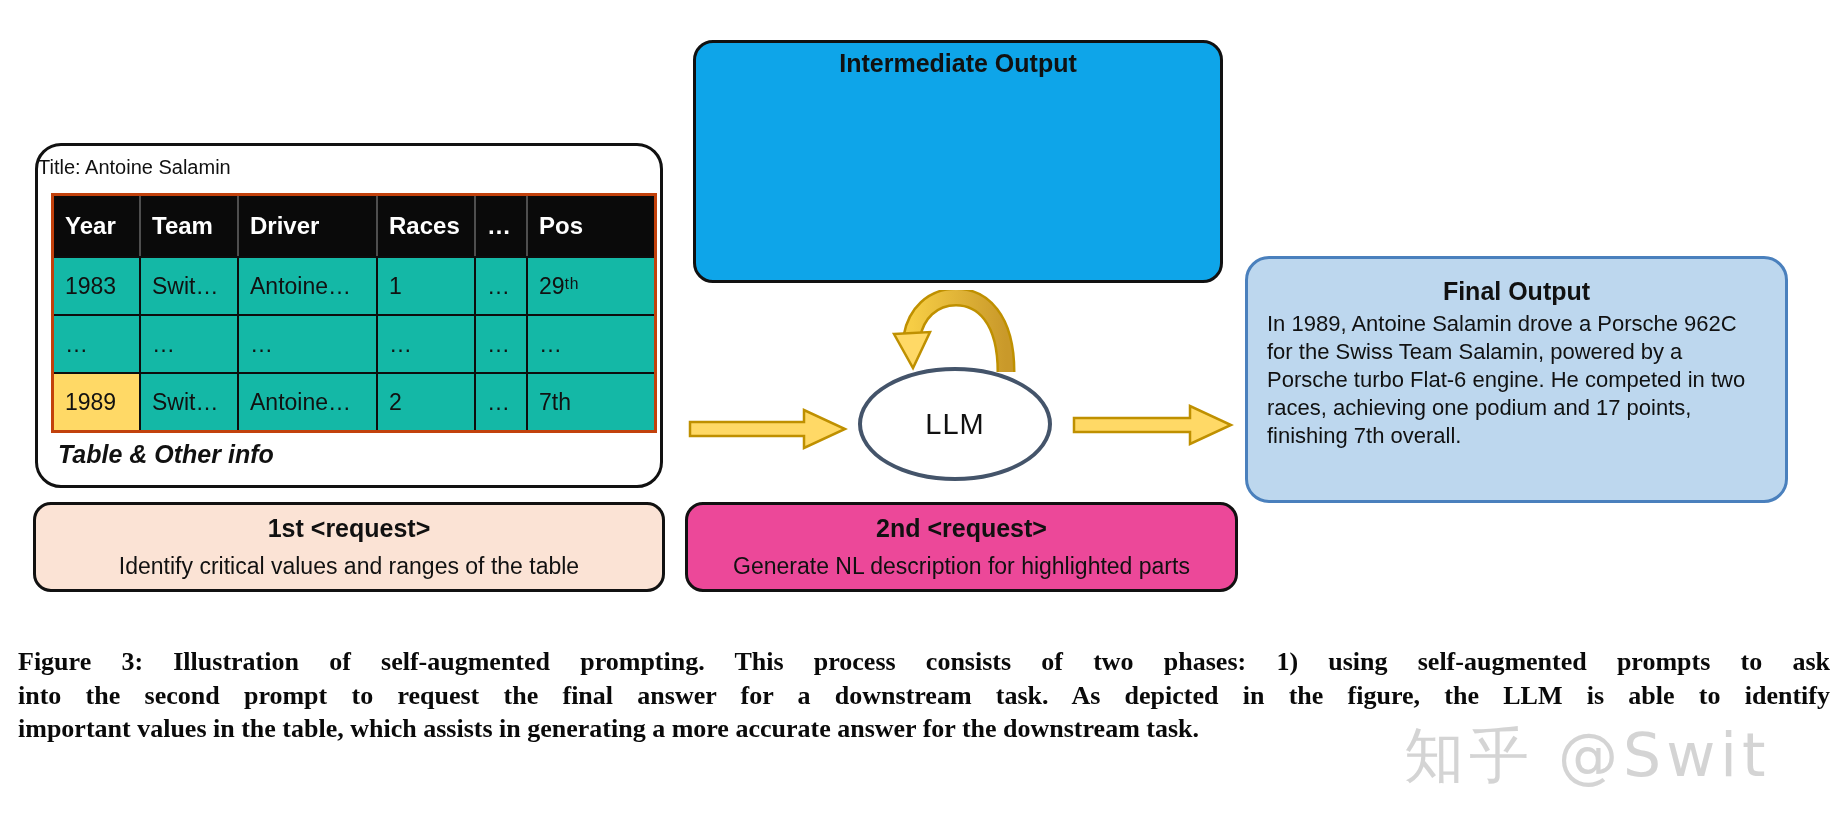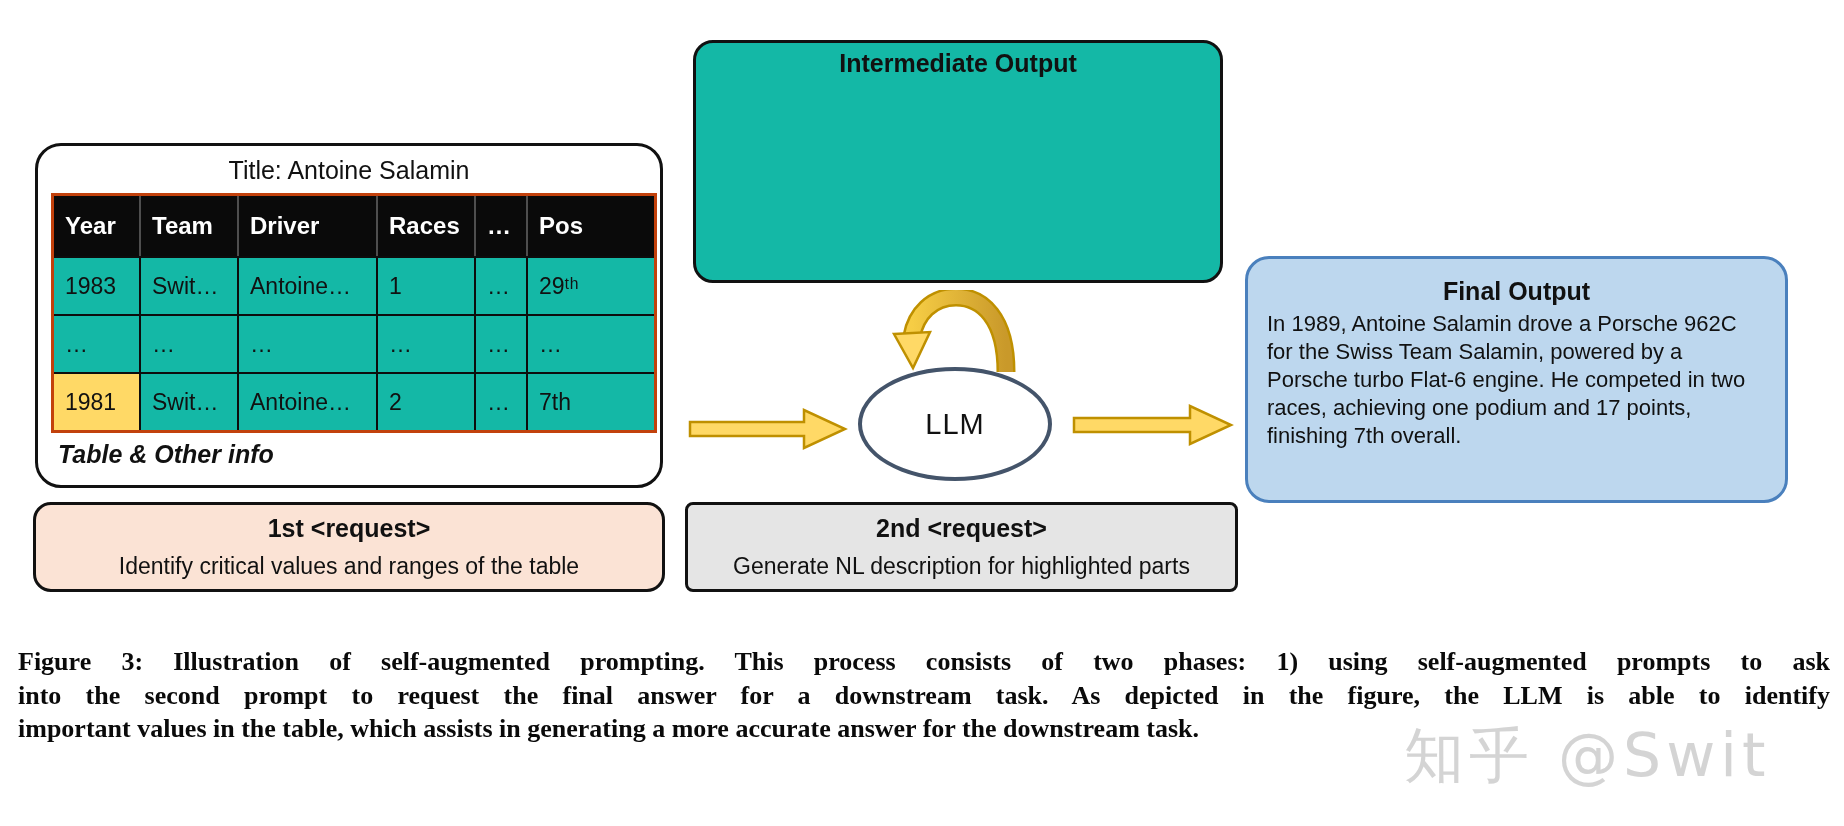--- a/index.html
+++ b/index.html
@@ -6,22 +6,22 @@
   .canvas{
     position:relative;width:1844px;height:826px;background:#ffffff;overflow:hidden;
     font-family:"Liberation Sans", sans-serif;color:#111;
   }
   
   .panel-table{
     position:absolute;left:35px;top:143px;width:628px;height:345px;
     background:#fff;border:3px solid #111;border-radius:26px;box-sizing:border-box;
   }
   .panel-table .tbl-title{
-    position:absolute;left:0;top:10px;width:100%;text-align:center;
-    font-size:25px;color:#111;
+    position:absolute;left:0;top:10px;width:100%;
+    font-size:20px;color:#111;
   }
   .tbl{
     position:absolute;left:13px;top:47px;width:600px;
     border:3px solid #c2410c;box-sizing:content-box;
   }
   .t-row{display:grid;grid-template-columns:87px 98px 139px 98px 52px 126px;}
   .t-row.hdr{height:60px;background:#0a0a0a;color:#fff;}
   .t-row.body{height:56px;background:#14b8a6;border-top:2px solid #0d0d0d;}
   .t-cell{
     display:flex;align-items:center;padding-left:11px;box-sizing:border-box;
@@ -32,28 +32,28 @@
   .body .t-cell{border-right:2px solid #0d0d0d;}
   .body .t-cell:last-child{border-right:none;}
   .t-cell.hl{background:#FFD966;}
   .tbl-footer{
     position:absolute;left:20px;top:294px;font-size:25px;font-weight:bold;color:#111;font-style:italic;
   }
   
   .rbox{position:absolute;box-sizing:border-box;border:3px solid #111;}
   .rbox .bx-title{width:100%;text-align:center;font-weight:bold;font-size:25px;color:#111;}
   .box-green{
-    left:693px;top:40px;width:530px;height:243px;background:#14b8a6;border-radius:20px;
+    left:693px;top:40px;width:530px;height:243px;background:#0ea5e9;border-radius:20px;
   }
   .box-green .bx-title{margin-top:6px;}
   .box-green .bx-body{
     margin-top:7px;padding:0 15px;font-size:22px;line-height:25.5px;color:#111;text-align:left;
   }
   .box-pink1{left:33px;top:502px;width:632px;height:90px;background:#FBE3D5;border-radius:18px;}
-  .box-pink2{left:685px;top:502px;width:553px;height:90px;background:#e5e5e5;border-radius:8px;}
+  .box-pink2{left:685px;top:502px;width:553px;height:90px;background:#ec4899;border-radius:18px;}
   .box-pink1 .bx-title,.box-pink2 .bx-title{margin-top:9px;}
   .box-pink1 .bx-body,.box-pink2 .bx-body{
     margin-top:10px;width:100%;text-align:center;font-size:23px;color:#111;
   }
   .box-blue{
     left:1245px;top:256px;width:543px;height:247px;background:#BDD7EE;
     border:3px solid #4A80BD;border-radius:24px;
   }
   .box-blue .bx-title{margin-top:18px;}
   .box-blue .bx-body{
@@ -109,21 +109,21 @@
       </div>
       <div class="t-row body">
         <div class="t-cell">…</div>
         <div class="t-cell">…</div>
         <div class="t-cell">…</div>
         <div class="t-cell">…</div>
         <div class="t-cell">…</div>
         <div class="t-cell">…</div>
       </div>
       <div class="t-row body">
-        <div class="t-cell hl">1981</div>
+        <div class="t-cell hl">1989</div>
         <div class="t-cell">Swit…</div>
         <div class="t-cell">Antoine…</div>
         <div class="t-cell">2</div>
         <div class="t-cell">…</div>
         <div class="t-cell">7th</div>
       </div>
     </div>
 
     <div class="tbl-footer">Table &amp; Other info</div>
   </div>

